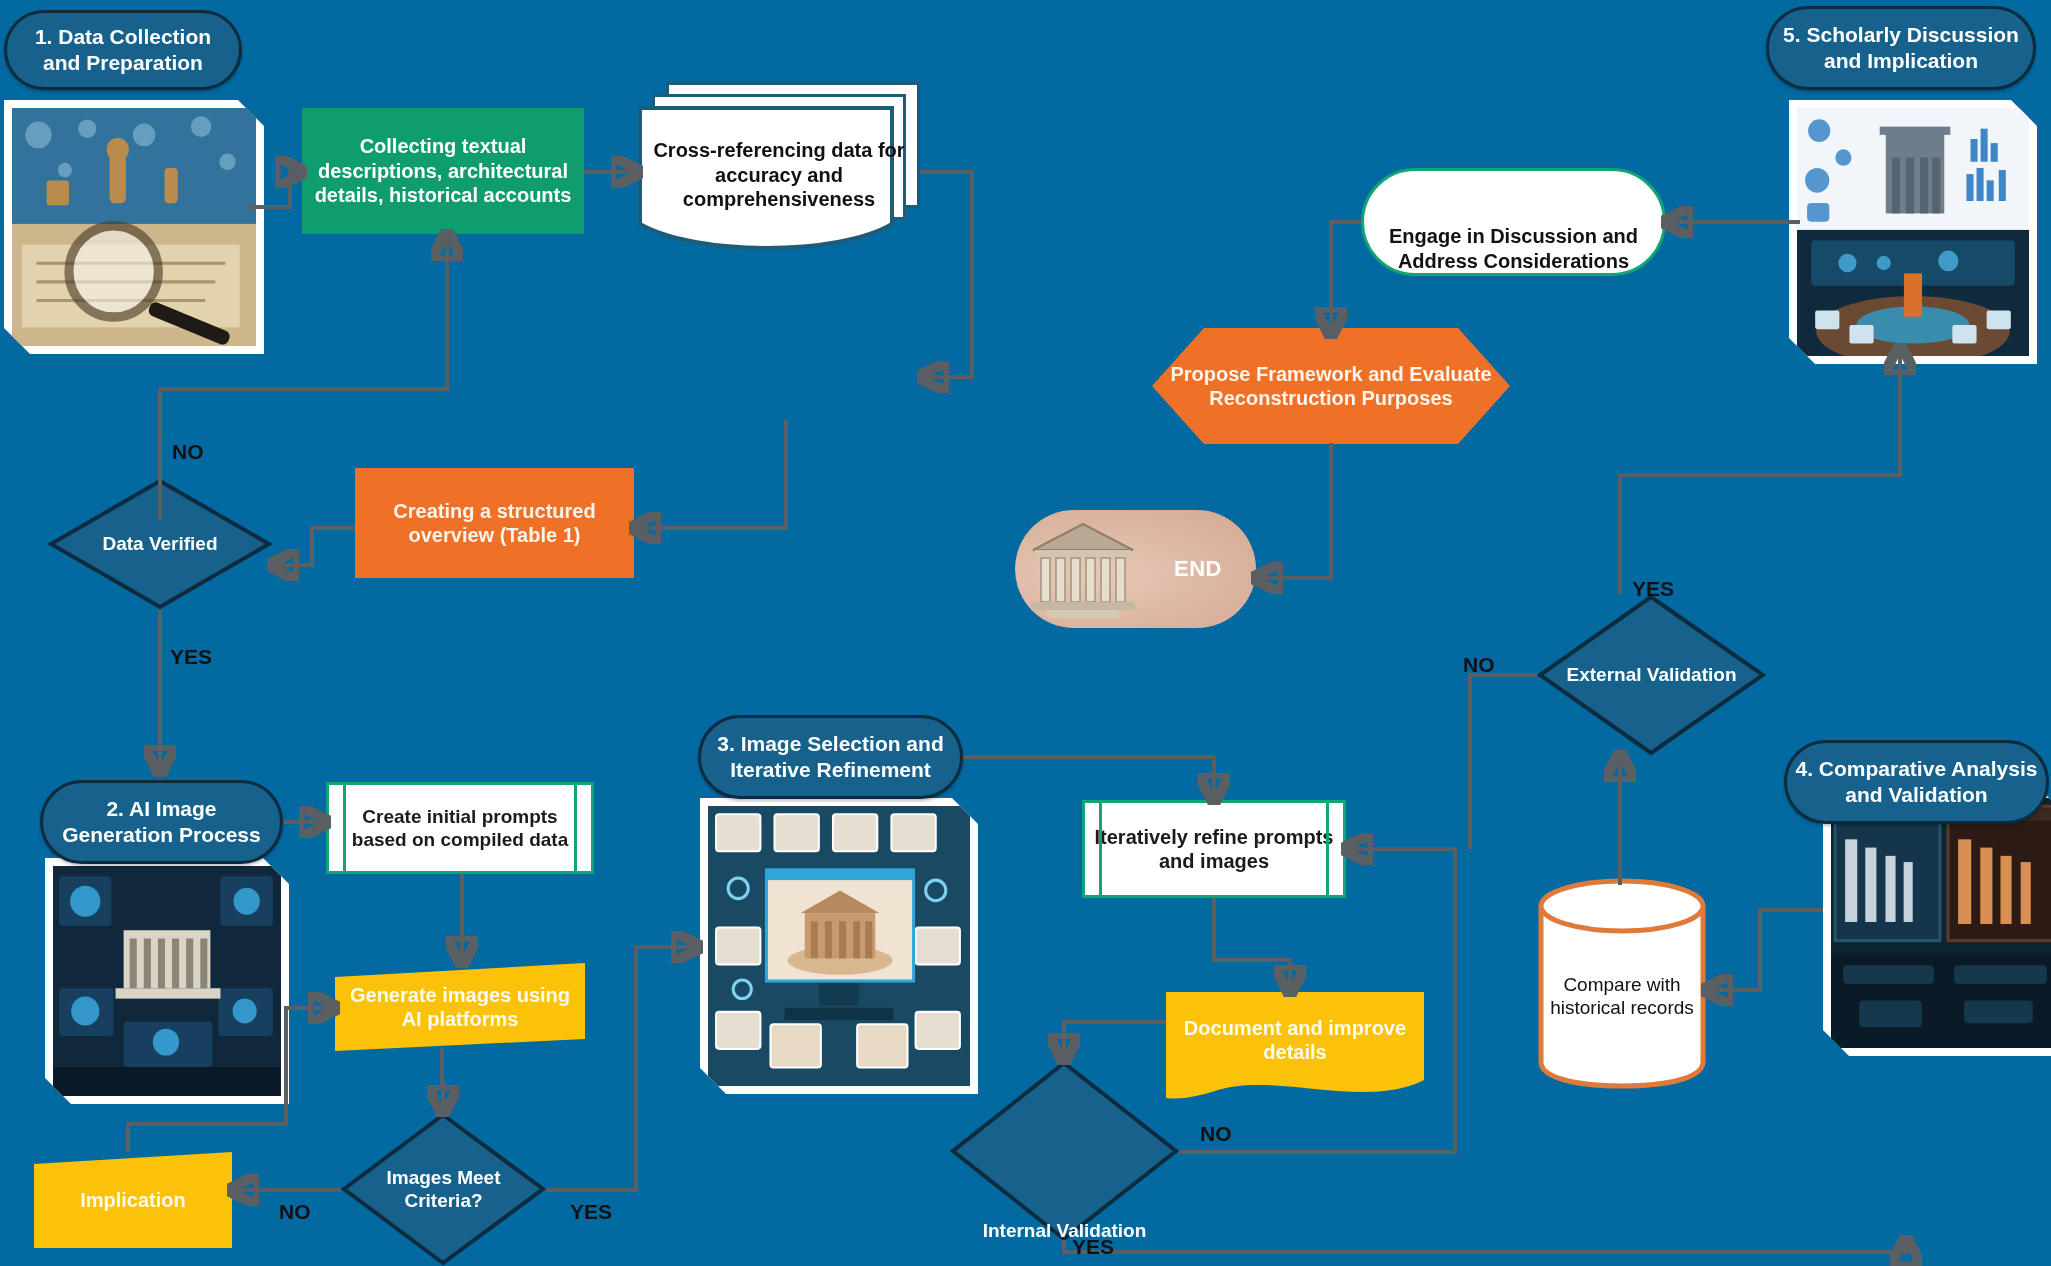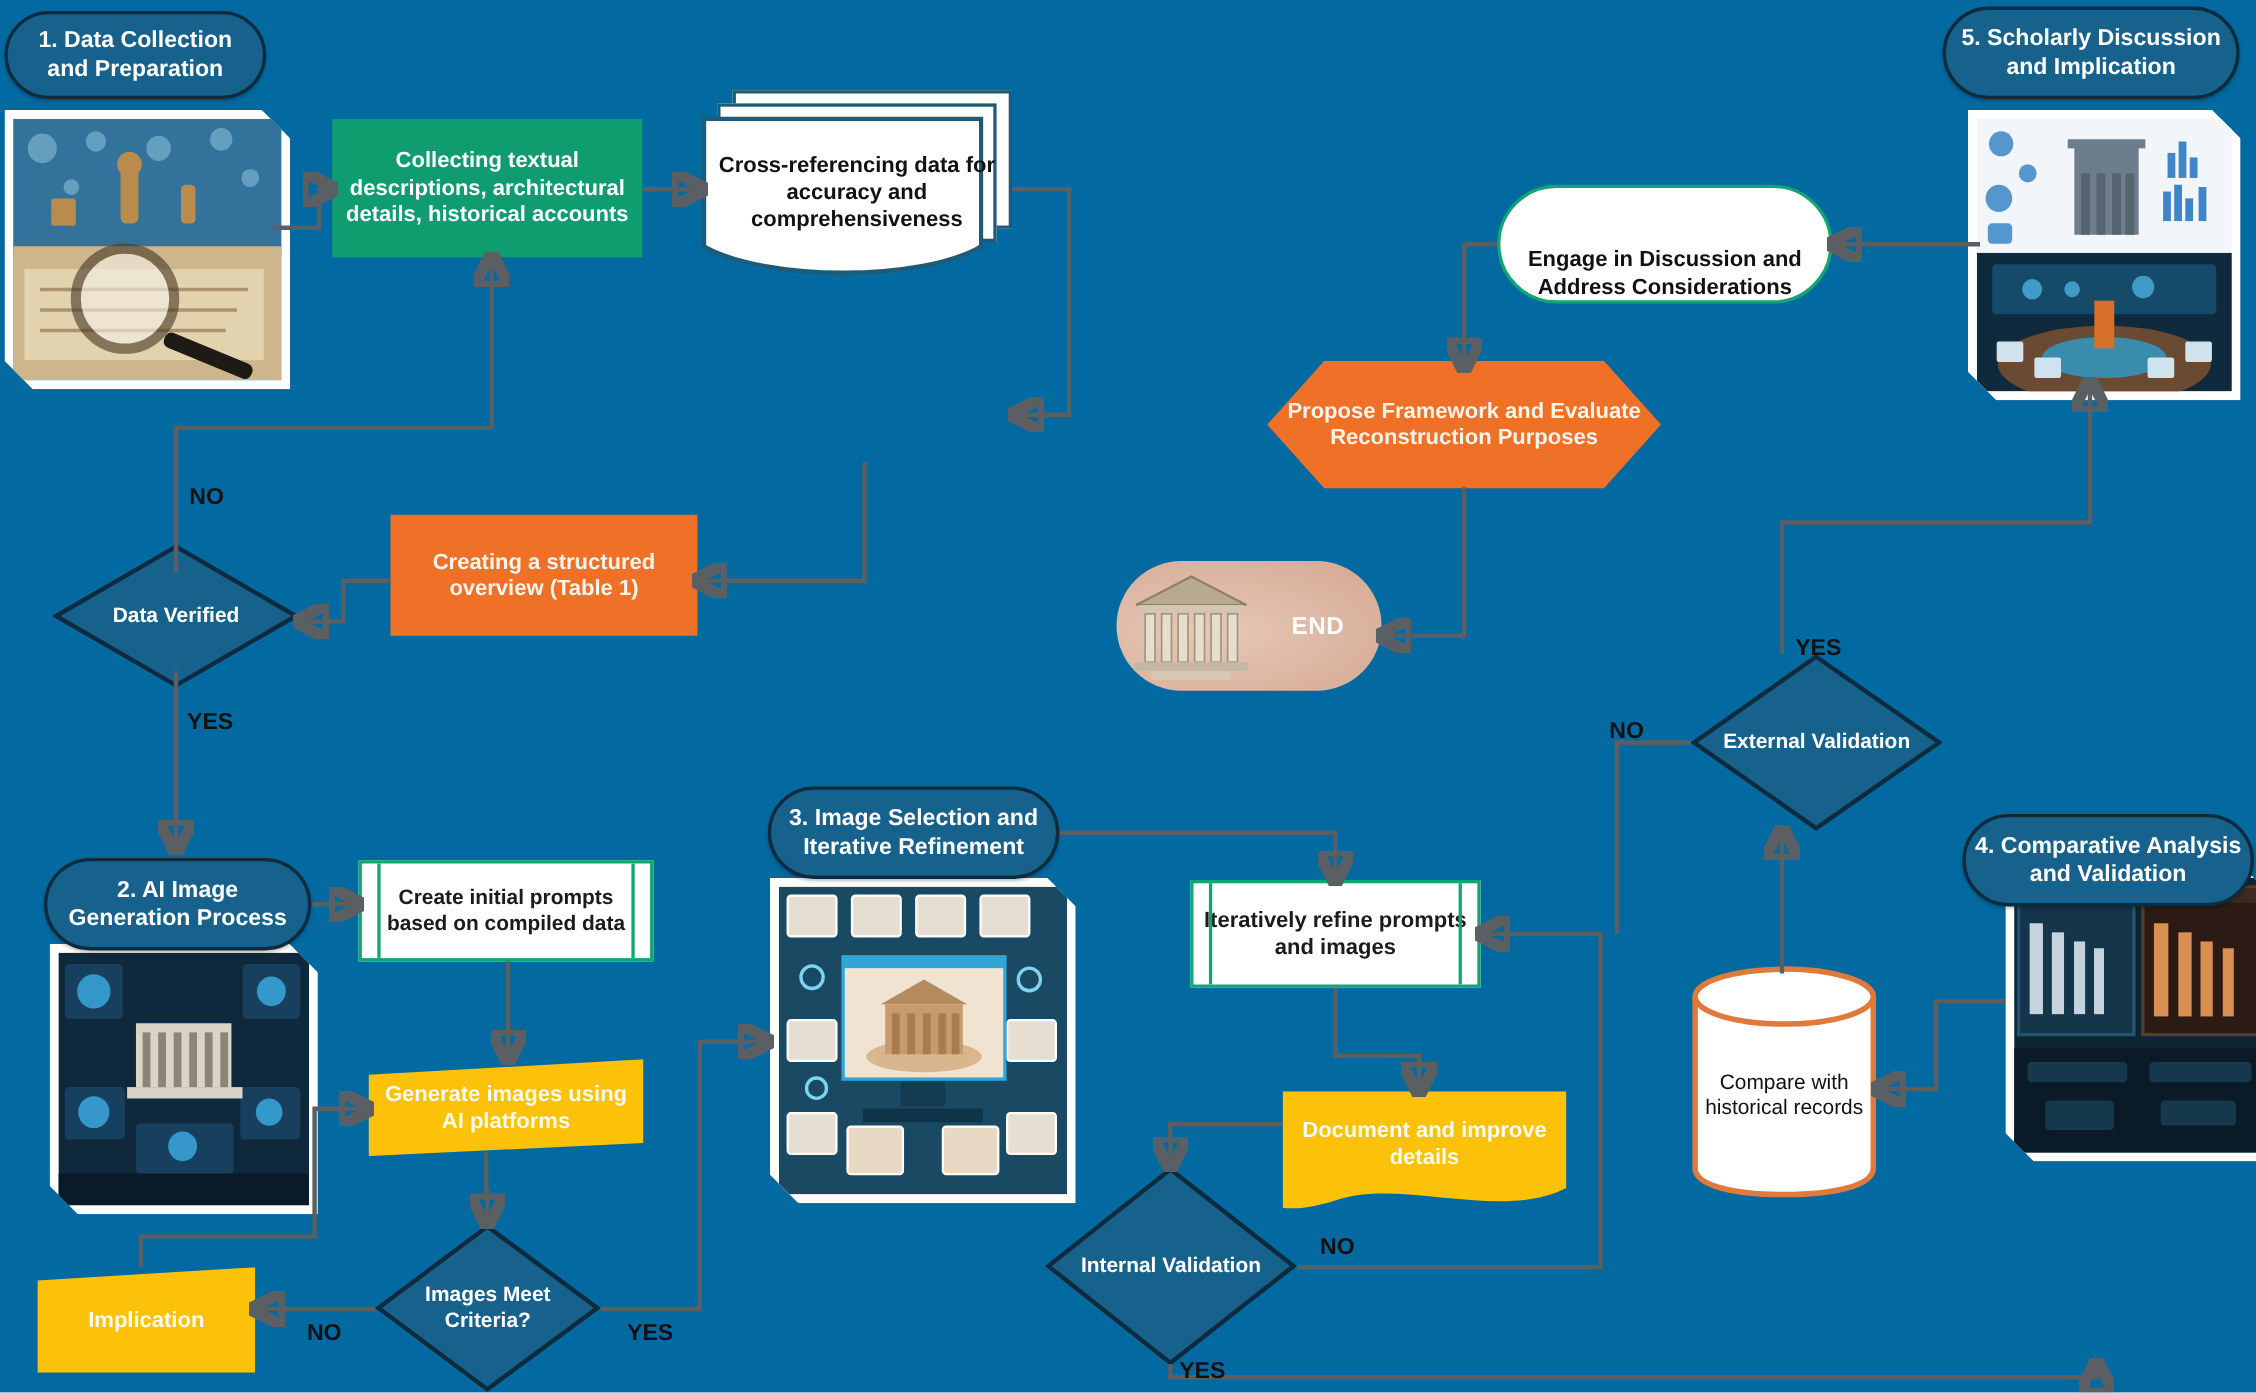--- a/index.html
+++ b/index.html
@@ -364,21 +364,21 @@
       <path d="M2,2 H254 V118 C200,150 58,150 2,118 Z" fill="#ffffff" stroke="#1d5c78" stroke-width="4"></path>
     </svg>
     <span style="position:relative;z-index:3;transform:translateY(8px);">Cross-referencing data for accuracy and comprehensiveness</span>
   </div>
 
 
   <div class="node box-orange" style="left:355px;top:468px;width:279px;height:110px;">
     <span>Creating a structured overview (Table 1)</span>
   </div>
 
-  <div class="node diamond" style="left:48px;top:494px;width:224px;height:132px;">
+  <div class="node diamond" style="left:48px;top:478px;width:224px;height:132px;">
     <svg viewBox="0 0 224 132" preserveAspectRatio="none">
       <polygon points="112,3 221,66 112,129 3,66" fill="#17628c" stroke="#0d2b3e" stroke-width="4"></polygon>
     </svg>
     <span>Data Verified</span>
   </div>
 
   <div class="node predef right-bar" style="left:326px;top:782px;width:268px;height:92px;">
     <span style="font-size:19px;">Create initial prompts based on compiled data</span>
   </div>
 
@@ -407,21 +407,21 @@
     <span>Iteratively refine prompts and images</span>
   </div>
 
   <div class="node doc-yellow" style="left:1166px;top:992px;width:258px;height:112px;">
     <svg viewBox="0 0 258 112" preserveAspectRatio="none">
       <path d="M0,0 H258 V88 C200,118 110,80 52,98 C34,104 16,108 0,106 Z" fill="#fcc20a"></path>
     </svg>
     <span style="transform:translateY(-8px);">Document and improve details</span>
   </div>
 
-  <div class="node diamond" style="left:950px;top:1060px;width:229px;height:182px;">
+  <div class="node diamond" style="left:950px;top:1060px;width:229px;height:182px;align-items:flex-end;">
     <svg viewBox="0 0 229 182" preserveAspectRatio="none">
       <polygon points="114,3 226,91 114,179 3,91" fill="#17628c" stroke="#0d2b3e" stroke-width="4"></polygon>
     </svg>
     <span>Internal Validation</span>
   </div>
 
   <div class="node diamond" style="left:1537px;top:594px;width:229px;height:162px;">
     <svg viewBox="0 0 229 162" preserveAspectRatio="none">
       <polygon points="114,3 226,81 114,159 3,81" fill="#17628c" stroke="#0d2b3e" stroke-width="4"></polygon>
     </svg>

